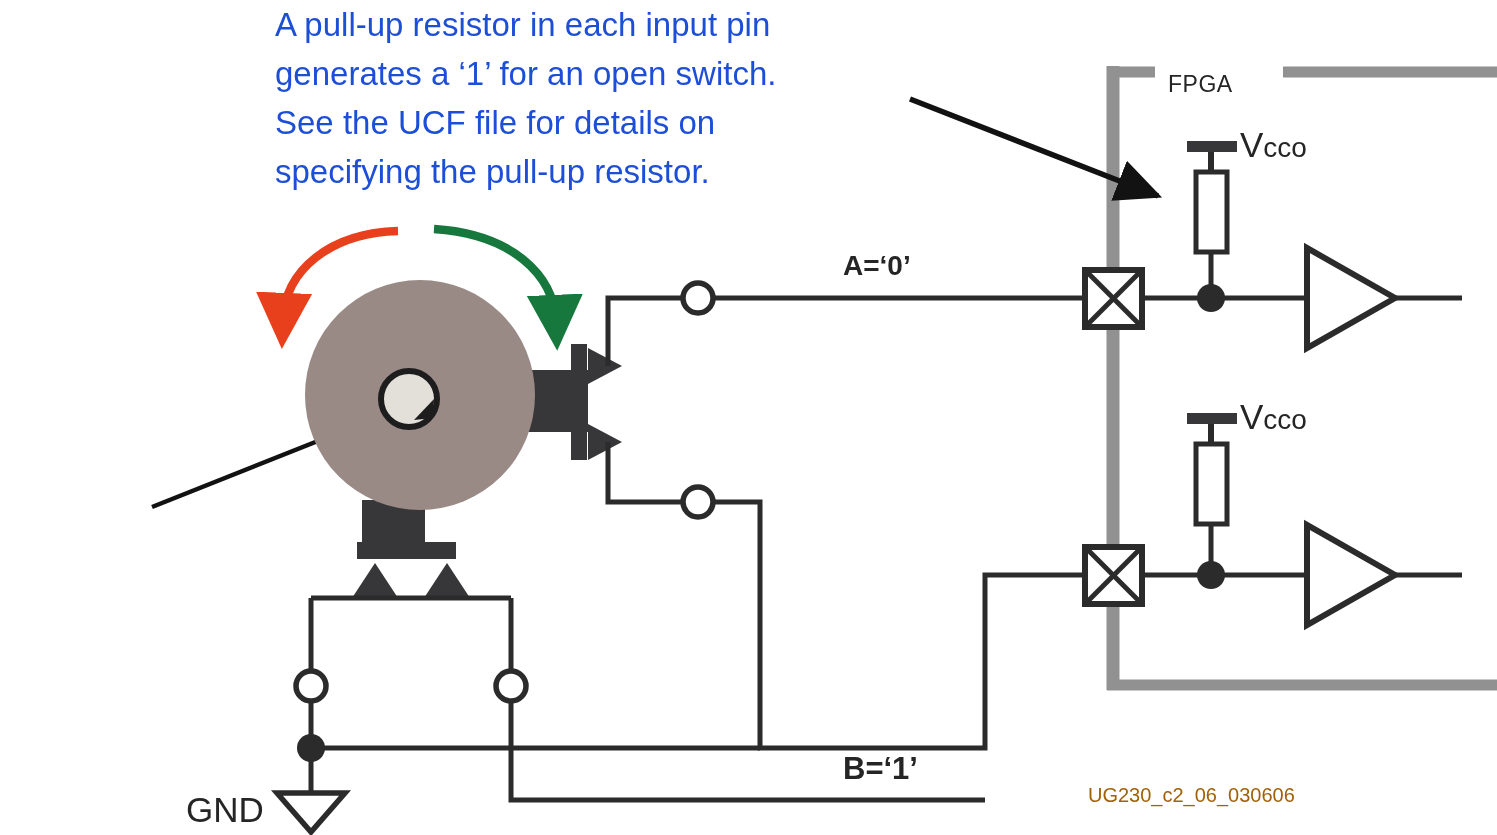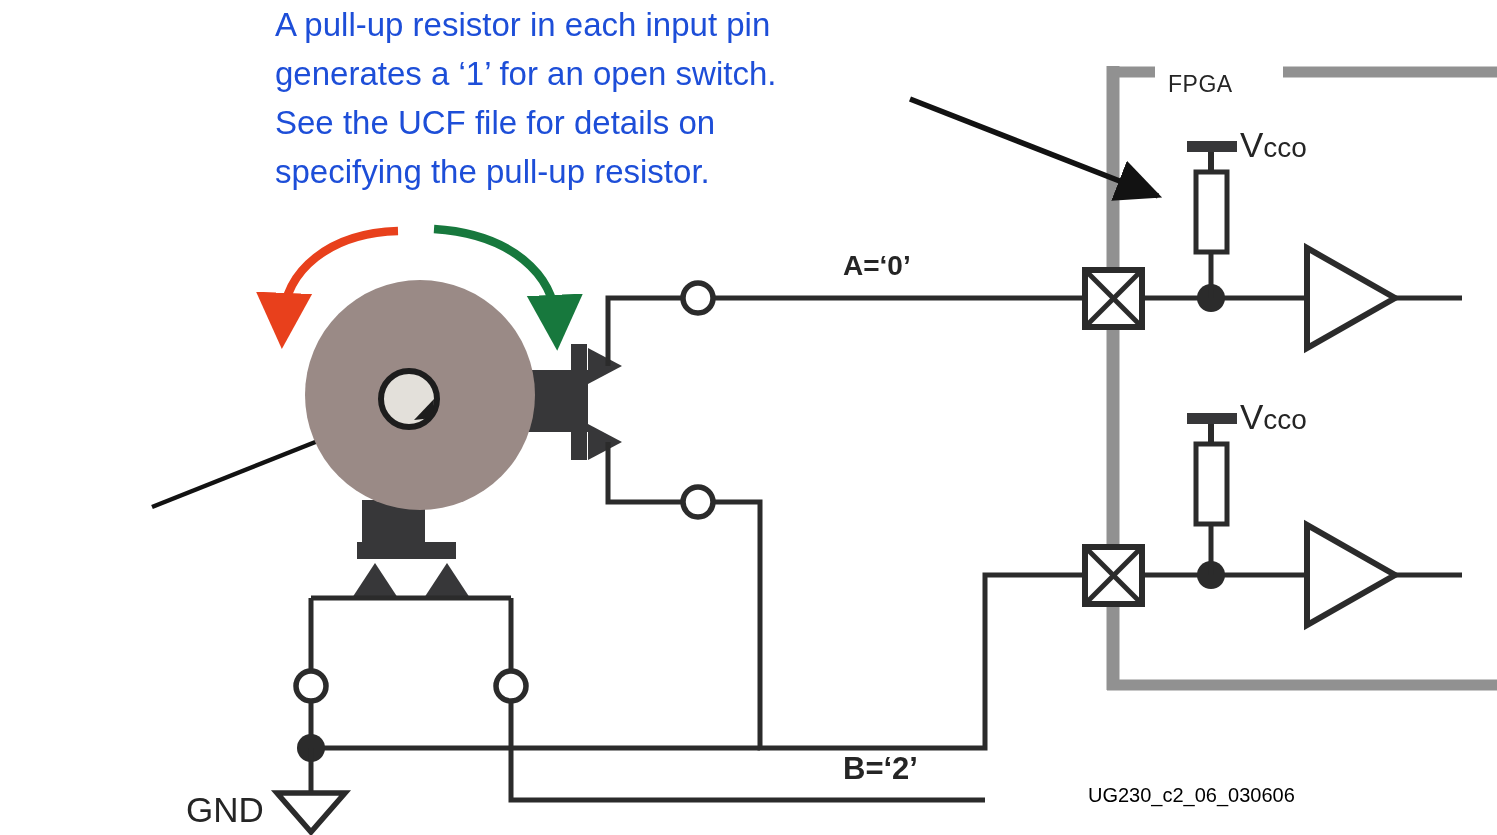--- a/index.html
+++ b/index.html
@@ -86,21 +86,21 @@
   }
   .lbl-gnd {
     left: 186px;
     top: 790px;
     font-size: 35px;
   }
   .lbl-footer {
     left: 1088px;
     top: 784px;
     font-size: 20px;
-    color: #000000;
+    color: #a16207;
   }
 </style>
 </head>
 <body>
 
 <div id="diagram-root">
 
   <svg id="diagram-canvas" viewBox="0 0 1497 835">
     <defs>
       <marker id="arrowBlack" markerWidth="9" markerHeight="9" refX="7.6" refY="4.5" orient="auto">
@@ -251,20 +251,20 @@
 specifying the pull-up resistor.</div>
 
   <div class="lbl lbl-fpga">FPGA</div>
 
   <div class="lbl lbl-vcco lbl-vcco1"><span>V</span><span class="sm">cco</span></div>
 
   <div class="lbl lbl-vcco lbl-vcco2"><span>V</span><span class="sm">cco</span></div>
 
   <div class="lbl lbl-a">A=‘0’</div>
 
-  <div class="lbl lbl-b">B=‘2’</div>
+  <div class="lbl lbl-b">B=‘1’</div>
 
 
   <div class="lbl lbl-gnd">GND</div>
 
   <div class="lbl lbl-footer">UG230_c2_06_030606</div>
 
 </div>
 
 </body></html>

